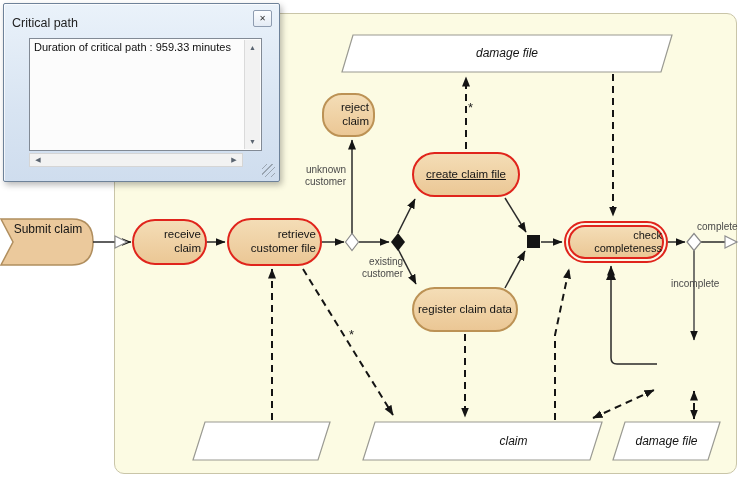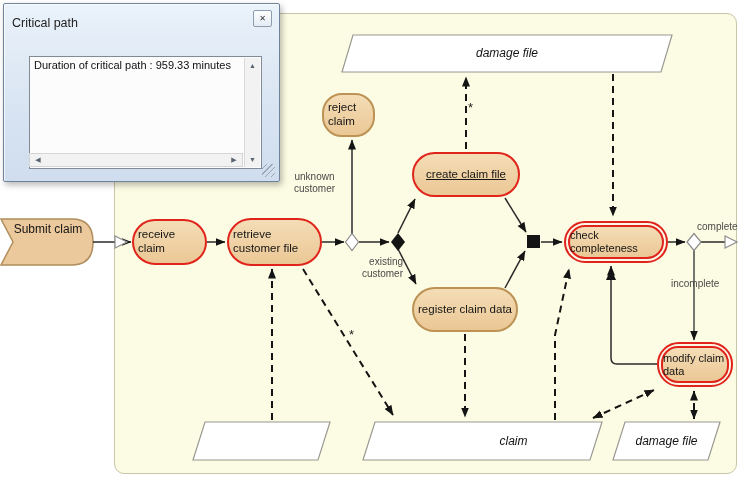--- a/index.html
+++ b/index.html
@@ -8,21 +8,21 @@
 
   
   .panel{position:absolute;left:114px;top:13px;width:621px;height:459px;
          background:#FCFBE3;border:1px solid #C9C5A8;border-radius:10px;}
 
   
   svg.layer{position:absolute;left:0;top:0;}
 
   
   .task{position:absolute;display:flex;align-items:center;justify-content:center;
-        text-align:left;font-size:11.5px;line-height:1.18;color:#141414;
+        text-align:right;font-size:11.5px;line-height:1.18;color:#141414;
         background:linear-gradient(180deg,#F4DDB6 0%,#EBC795 100%);
         border:2px solid #BC9255;border-radius:24px;box-sizing:border-box;}
   .task.critical{border-color:#E0241C;}
   .task.double{background:#FBF7E6;}
   .task.double .inner{position:absolute;inset:2px;border:2px solid #E0241C;border-radius:17px;
         background:linear-gradient(180deg,#F4DDB6 0%,#EBC795 100%);}
   .task .lbl{position:relative;z-index:1;padding:0 4px;}
 
   
   .banner-label{position:absolute;left:8px;top:222px;width:80px;text-align:center;
@@ -34,26 +34,26 @@
   
   .edge-label{position:absolute;font-size:10px;color:#4a4a4a;line-height:1.2;}
   .star{position:absolute;font-size:13px;color:#222;}
 
   
   .dialog{position:absolute;left:3px;top:3px;width:277px;height:179px;box-sizing:border-box;
           background:linear-gradient(180deg,#EAF2FA 0%,#D8E4F2 60%,#CFDDEE 100%);
           border:1px solid #6E8299;border-radius:2px;
           box-shadow:1px 1px 0 rgba(255,255,255,.7) inset,2px 3px 6px rgba(0,0,0,.28);}
   .dialog .titlebar{position:absolute;left:0;top:0;right:0;height:26px;
-          display:flex;align-items:center;padding-left:8px;font-size:12.5px;color:#222;margin-top:6px;}
+          display:flex;align-items:flex-end;padding-left:8px;font-size:12.5px;color:#222;}
   .dialog .closebtn{position:absolute;right:7px;top:6px;width:17px;height:15px;
           display:flex;align-items:center;justify-content:center;
           background:linear-gradient(180deg,#FDFEFF,#E4EBF4);
           border:1px solid #8E9CB0;border-radius:2px;font-size:8px;color:#333;cursor:default;}
-  .dialog .textbox{position:absolute;left:25px;top:52px;width:233px;height:113px;box-sizing:border-box;
+  .dialog .textbox{position:absolute;left:25px;top:34px;width:233px;height:113px;box-sizing:border-box;
           background:#FCFCFC;border:1px solid #828A95;}
   .dialog .textbox .content{position:absolute;left:4px;top:2px;right:18px;
           font-size:11px;color:#101010;}
   .vscroll{position:absolute;top:1px;right:1px;bottom:1px;width:15px;
           background:#F2F2F2;border-left:1px solid #DADADA;}
   .vscroll .arr{position:absolute;left:0;width:15px;height:15px;display:flex;
           align-items:center;justify-content:center;font-size:7px;color:#5a6470;background:#F2F2F2;}
   .vscroll .arr.up{top:0;} .vscroll .arr.down{bottom:0;}
   .hscroll{position:absolute;left:25px;top:149px;width:214px;height:14px;box-sizing:border-box;
           background:#F2F2F2;border:1px solid #D5D5D5;}
@@ -137,30 +137,26 @@
   <div class="task critical" style="left:412px;top:152px;width:108px;height:45px;text-decoration:underline;">
     <span class="lbl">create claim file</span>
   </div>
   <div class="task critical double" style="left:564px;top:221px;width:104px;height:42px;border-radius:21px;">
     <div class="inner"></div>
     <span class="lbl" style="font-size:11px;">check completeness</span>
   </div>
   <div class="task" style="left:412px;top:287px;width:106px;height:45px;">
     <span class="lbl">register claim data</span>
   </div>
-  <div class="task critical double" style="left:657px;top:342px;width:76px;height:45px;border-radius:22px;">
-    <div class="inner"></div>
-    <span class="lbl" style="font-size:11px;">modify claim data</span>
-  </div>
 
   <div class="store-label" style="left:352px;top:46px;width:310px;">damage file</div>
   <div class="store-label" style="left:370px;top:434px;width:225px;margin-left:31px;">claim</div>
   <div class="store-label" style="left:618px;top:434px;width:97px;">damage file</div>
 
-  <div class="edge-label" style="left:283px;top:171px;width:63px;text-align:center;">unknown customer</div>
+  <div class="edge-label" style="left:283px;top:164px;width:63px;text-align:right;">unknown customer</div>
   <div class="edge-label" style="left:348px;top:256px;width:55px;text-align:right;">existing customer</div>
   <div class="edge-label" style="left:697px;top:221px;width:45px;">complete</div>
   <div class="edge-label" style="left:671px;top:278px;width:55px;">incomplete</div>
   <div class="star" style="left:468px;top:100px;">*</div>
   <div class="star" style="left:349px;top:327px;">*</div>
 
   <div class="dialog">
     <div class="titlebar">
       <span>Critical path</span>
     </div>

